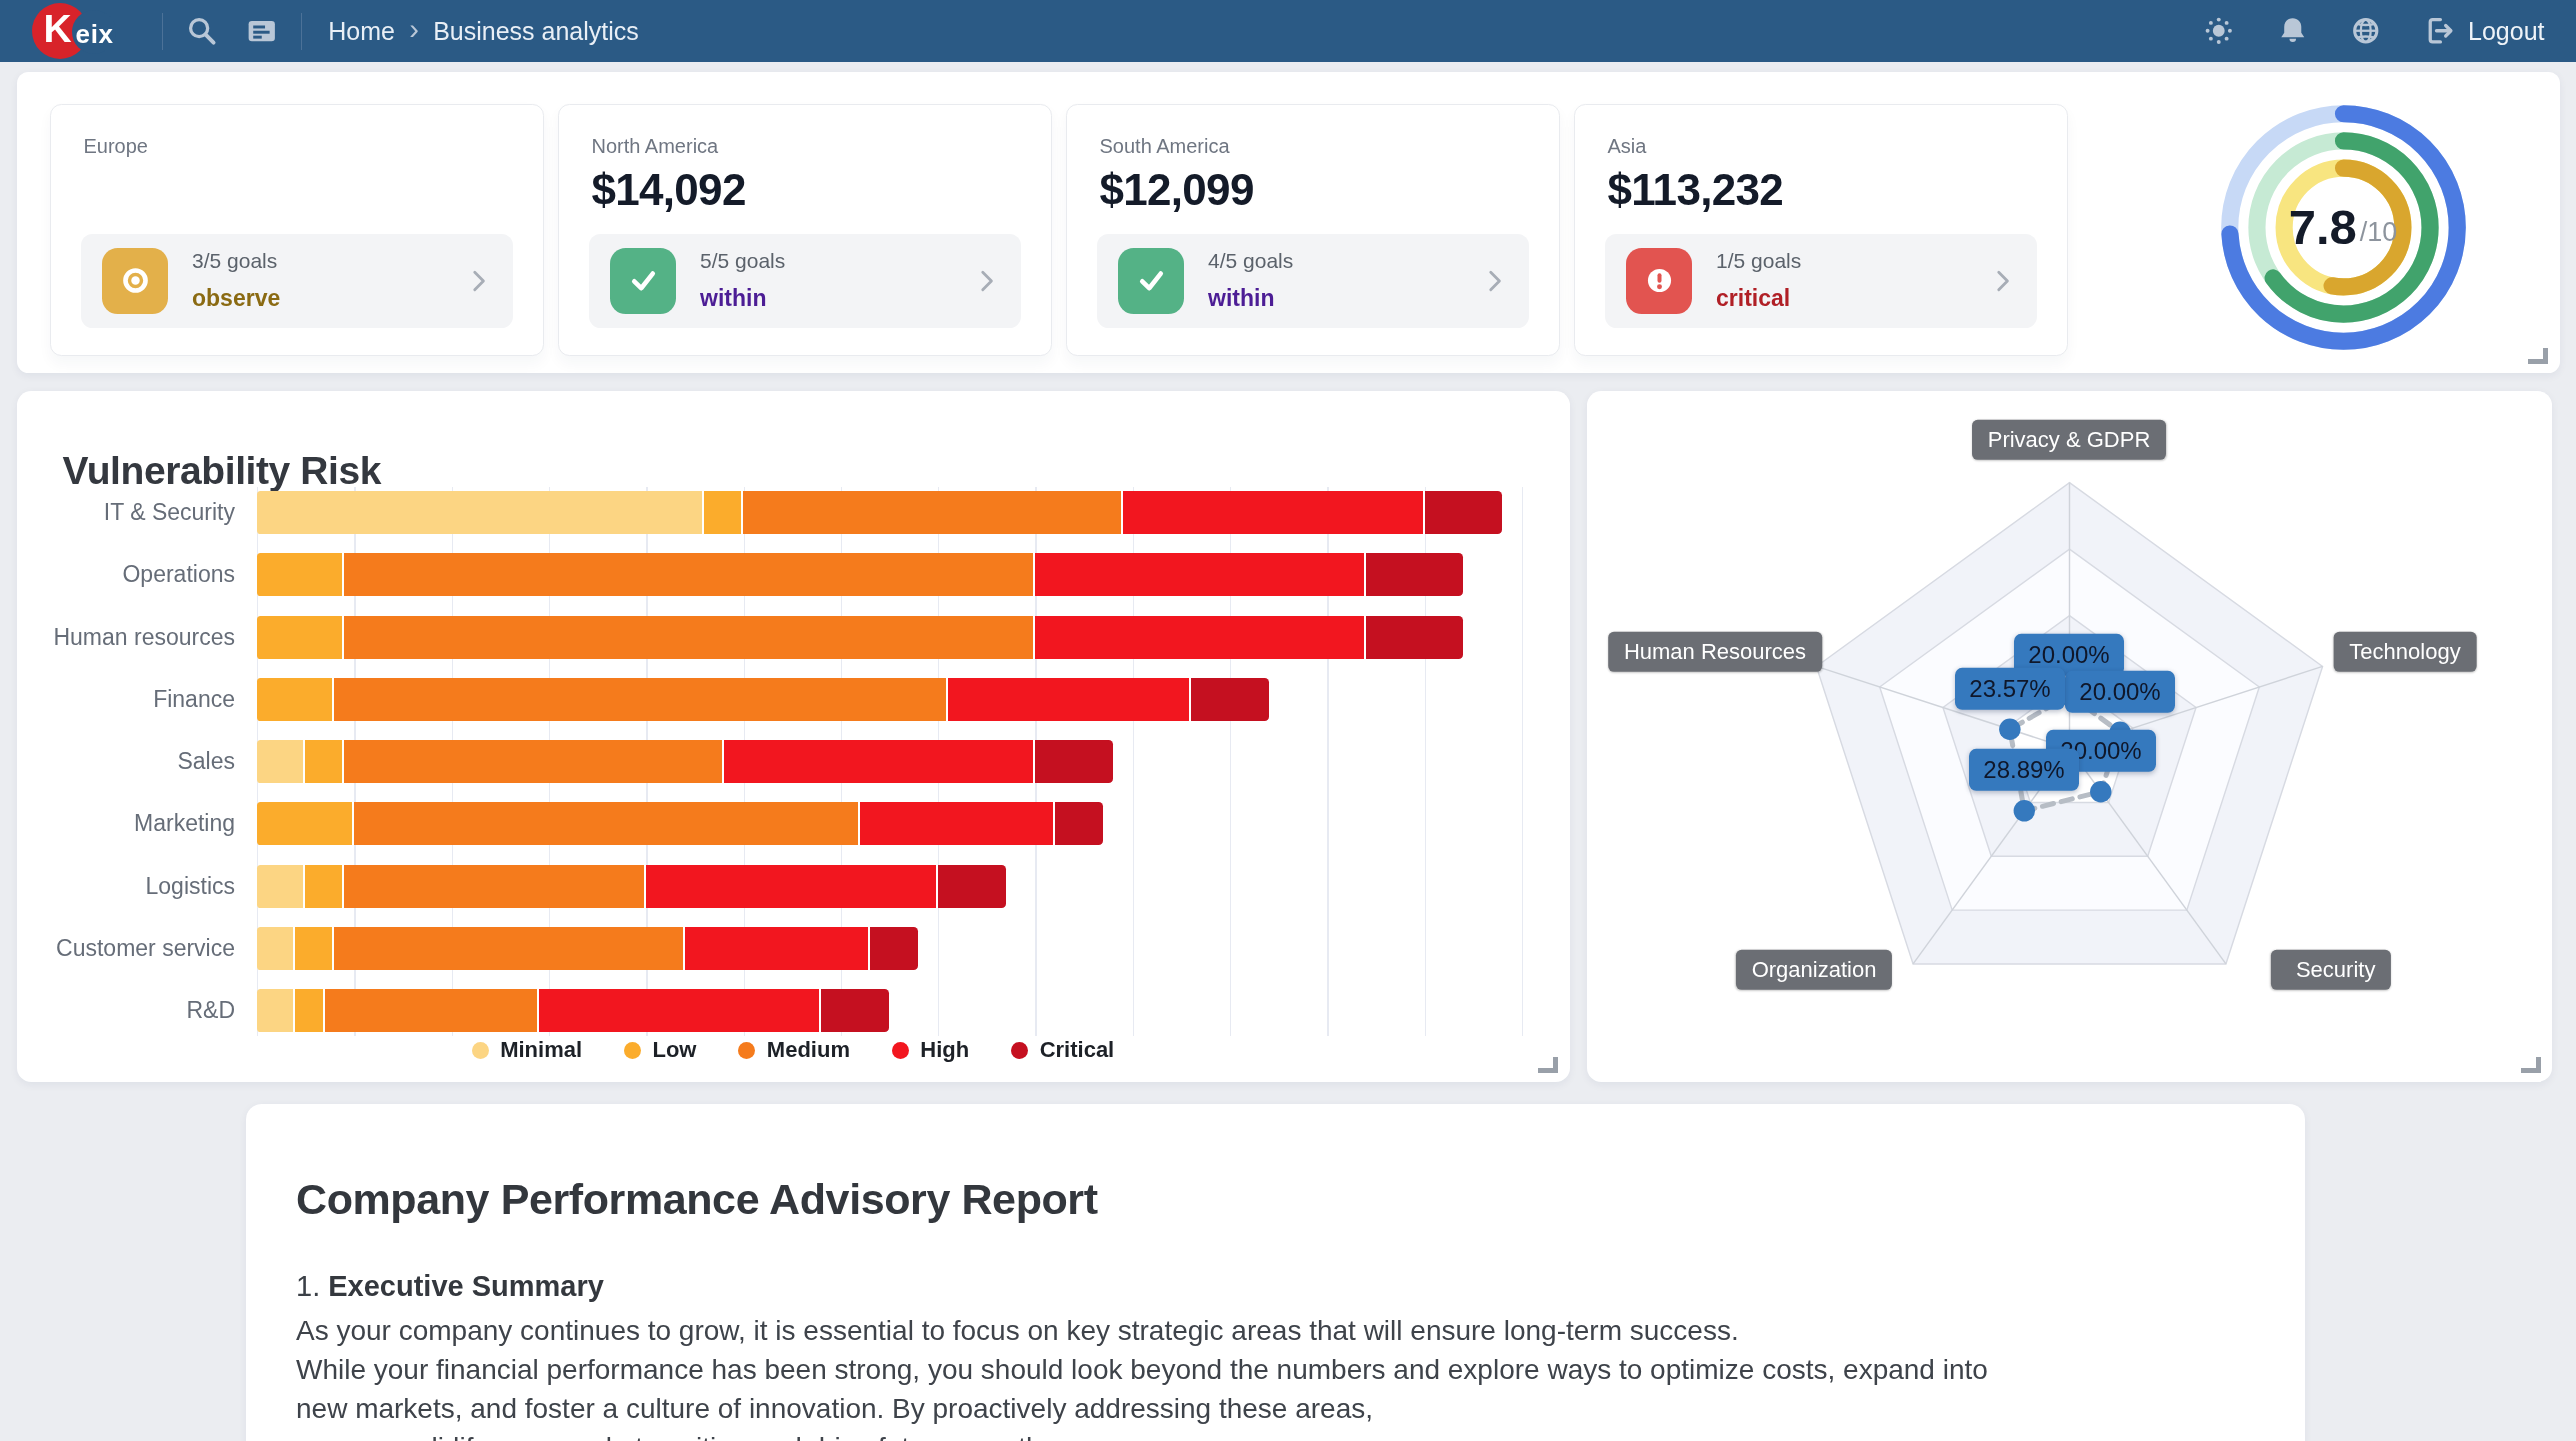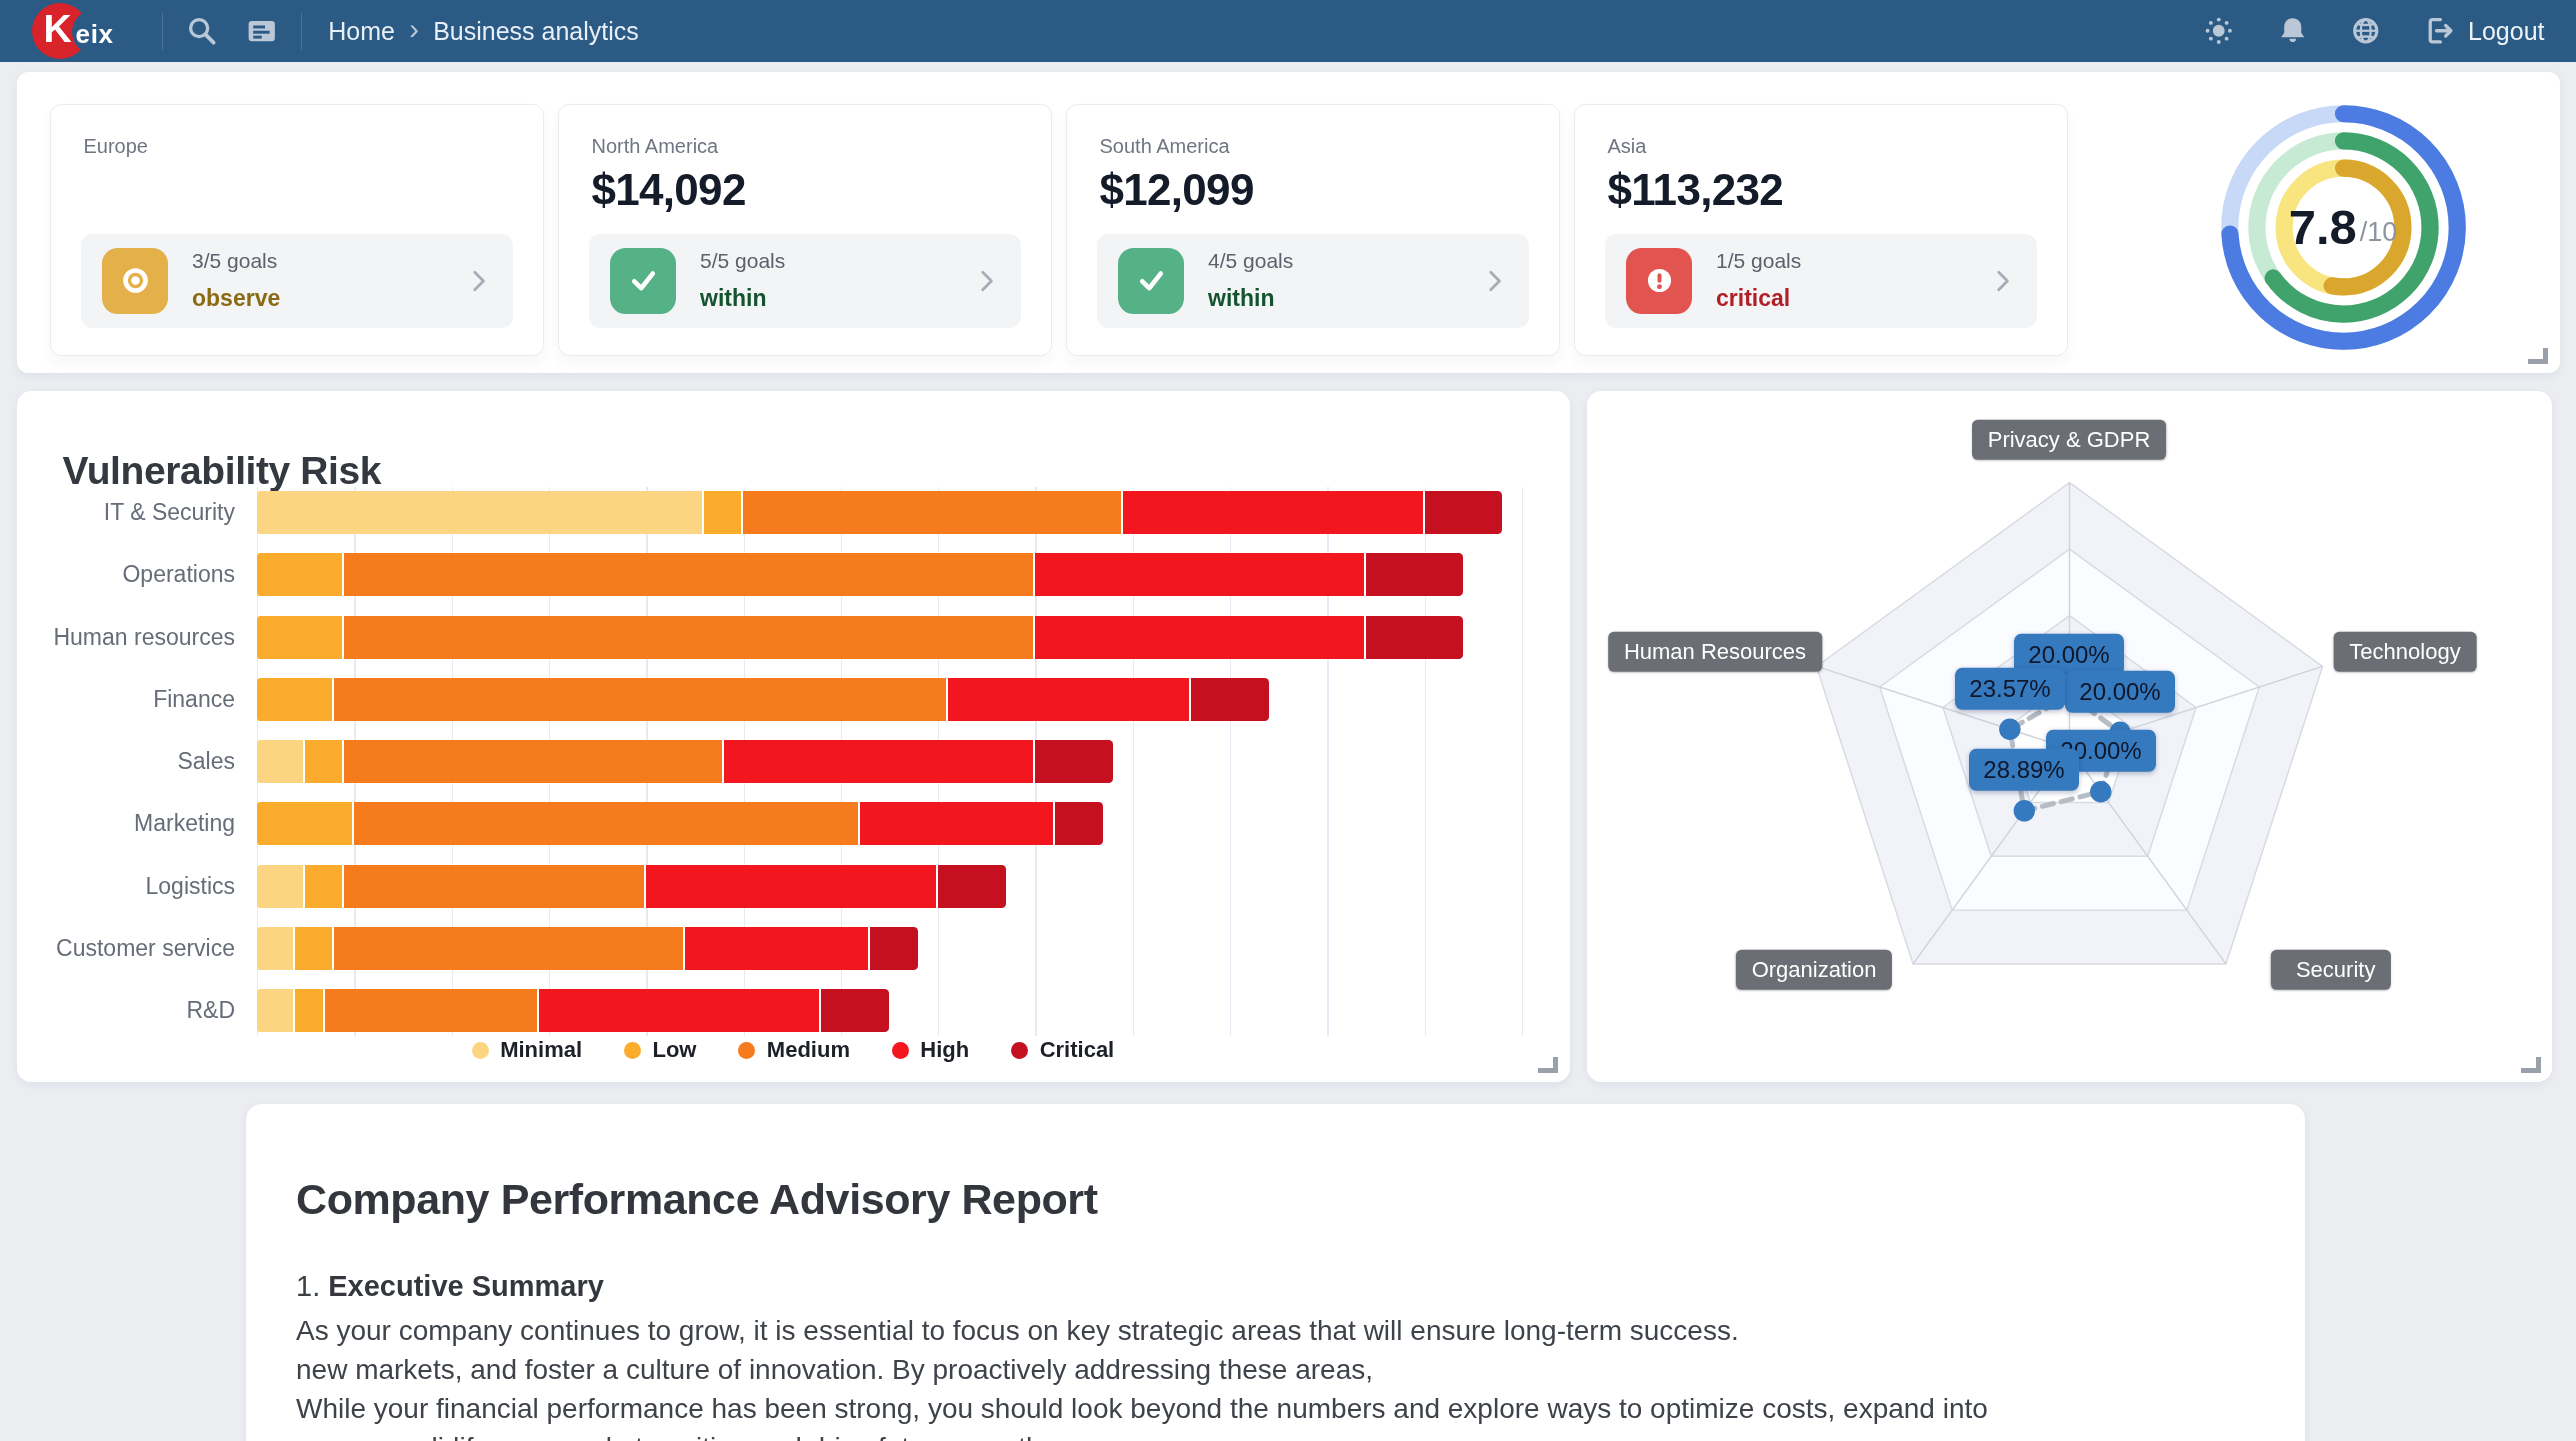--- a/index.html
+++ b/index.html
@@ -39,21 +39,21 @@
   .goal-pill{position:absolute;left:30px;right:30px;bottom:27px;height:94px;background:#f3f4f6;
     border-radius:11.4px;display:flex;align-items:center;padding:0 21.5px;box-sizing:border-box;cursor:pointer}
   .goal-icon{width:66px;height:66px;border-radius:15.7px;display:flex;align-items:center;justify-content:center;flex:none}
   .goal-texts{margin-left:24px;flex:1}
   .goal-count{font-size:21px;color:#5b626b}
   .goal-status{font-size:23px;font-weight:bold;margin-top:12px}
   .goal-chevron{color:#a7adb6;flex:none}
   [data-status="observe"] .goal-icon{background:#e3b04a}
   [data-status="observe"] .goal-status{color:#8a6a12}
   [data-status="within"] .goal-icon{background:#54b286}
-  [data-status="within"] .goal-status{color:#14532d}
+  [data-status="within"] .goal-status{color:#4c1d95}
   [data-status="critical"] .goal-icon{background:#e25450}
   [data-status="critical"] .goal-status{color:#b01f26}
   
   .gauge-wrap{position:absolute;right:77px;top:15.7px;width:279px;height:279px}
   .gauge-center{position:absolute;inset:0;display:flex;align-items:center;justify-content:center}
   .gauge-score{font-size:49px;font-weight:bold;color:#141b29}
   .gauge-den{font-size:27px;color:#8d949d;margin-left:2.9px;padding-top:11.4px}
   
   .vuln{left:16.5px;top:391px;width:1553px;height:691px}
   .vuln-title{position:absolute;left:46px;top:26px;font-size:39px;font-weight:bold;color:#34383f;letter-spacing:-0.4px}
@@ -416,18 +416,18 @@
 </section>
 
 <section class="panel report">
   <h1 class="report-title">Company Performance Advisory Report</h1>
   <div class="report-heading">
     <span>1.</span>
     <b>Executive Summary</b>
   </div>
   <div class="report-body">
     <div>As your company continues to grow, it is essential to focus on key strategic areas that will ensure long-term success.</div>
+    <div>While your financial performance has been strong, you should look beyond the numbers and explore ways to optimize costs, expand into</div>
     <div>new markets, and foster a culture of innovation. By proactively addressing these areas,</div>
-    <div>While your financial performance has been strong, you should look beyond the numbers and explore ways to optimize costs, expand into</div>
     <div>you can solidify your market position and drive future growth.</div>
   </div>
 </section>
 
 
 </body></html>

